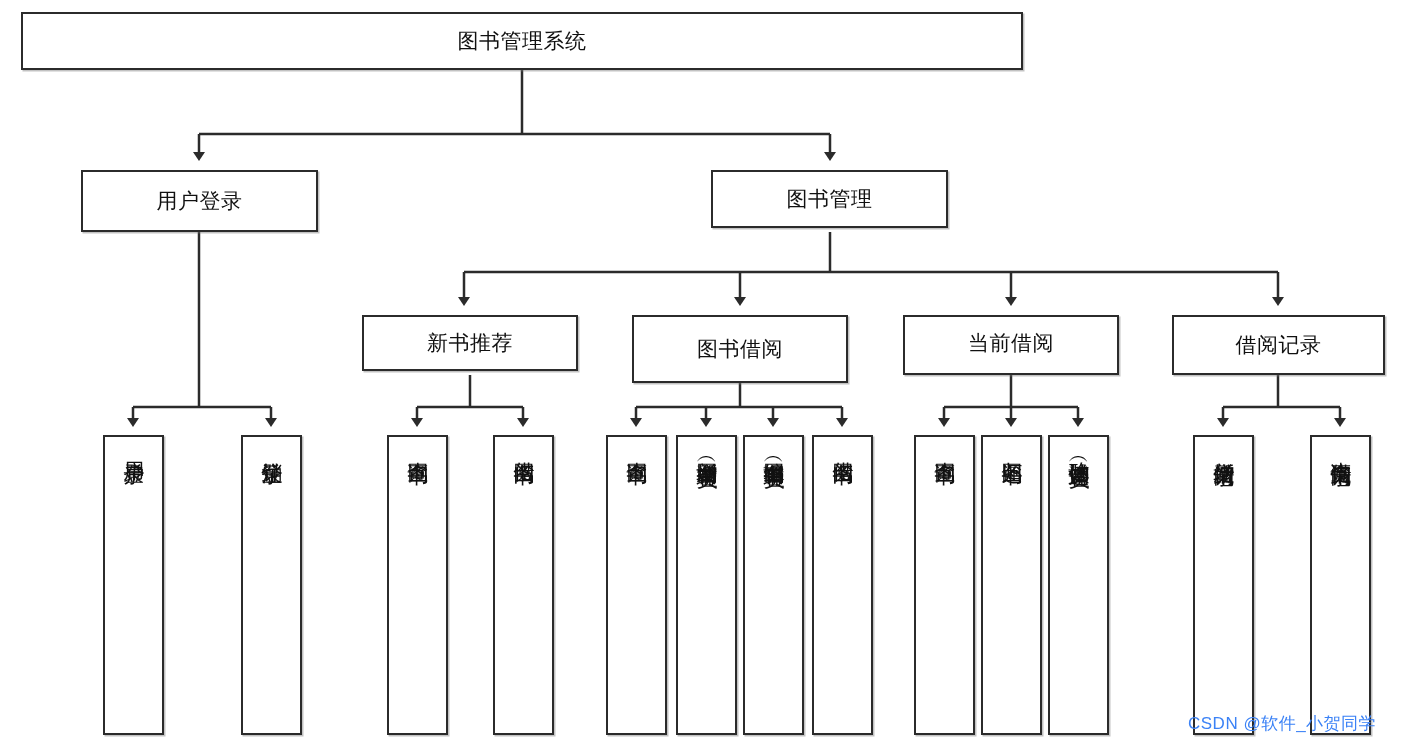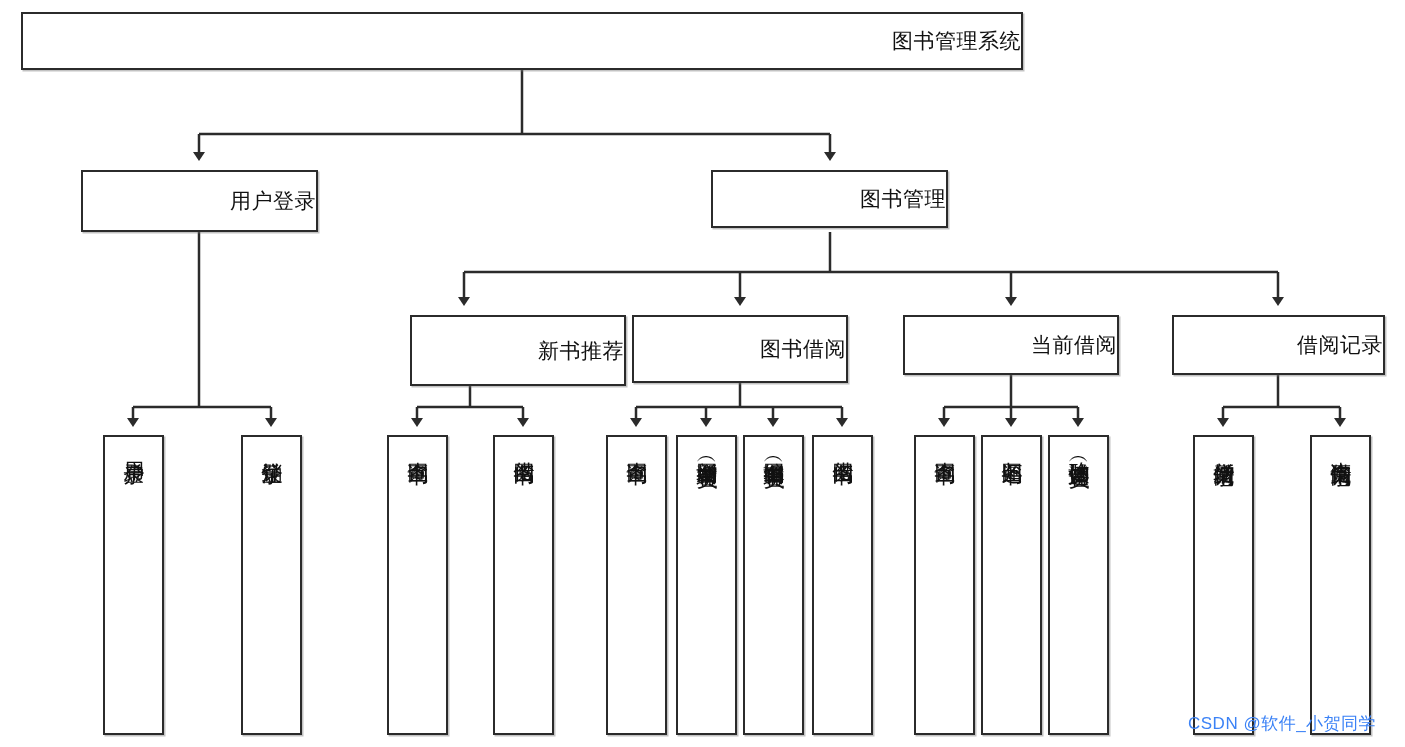--- a/index.html
+++ b/index.html
@@ -27,21 +27,21 @@
     height: 747px;
     pointer-events: none;
   }
   .node {
     position: absolute;
     box-sizing: border-box;
     border: 2.5px solid #2b2b2b;
     background: #ffffff;
     display: flex;
     align-items: center;
-    justify-content: flex-end;
+    justify-content: center;
     color: #111111;
     box-shadow: 1.5px 1.5px 0 rgba(120,120,120,0.45);
   }
   .node .label {
     display: block;
     text-align: center;
     line-height: 1.12;
     letter-spacing: 0.5px;
   }
   .node.horiz .label {
@@ -132,27 +132,27 @@
     <span class="label">图书管理系统</span>
   </div>
 
   <div class="node horiz" style="left:81px; top:170px; width:237px; height:62px;">
     <span class="label">用户登录</span>
   </div>
   <div class="node horiz" style="left:711px; top:170px; width:237px; height:58px;">
     <span class="label">图书管理</span>
   </div>
 
-  <div class="node horiz" style="left:362px; top:315px; width:216px; height:71px;margin-left:48px;">
+  <div class="node horiz" style="left:362px; top:315px; width:216px; height:56px;">
     <span class="label">新书推荐</span>
   </div>
   <div class="node horiz" style="left:632px; top:315px; width:216px; height:68px;">
     <span class="label">图书借阅</span>
   </div>
-  <div class="node horiz" style="left:903px; top:315px; width:216px; height:60px;">
+  <div class="node horiz" style="left:903px; top:315px; width:216px; height:60px;font-family:Liberation Mono, monospace;">
     <span class="label">当前借阅</span>
   </div>
   <div class="node horiz" style="left:1172px; top:315px; width:213px; height:60px;">
     <span class="label">借阅记录</span>
   </div>
 
   <div class="node vert" style="left:103px; top:435px; width:61px; height:300px;">
     <span class="label">用户登录</span>
   </div>
   <div class="node vert" style="left:241px; top:435px; width:61px; height:300px;">

